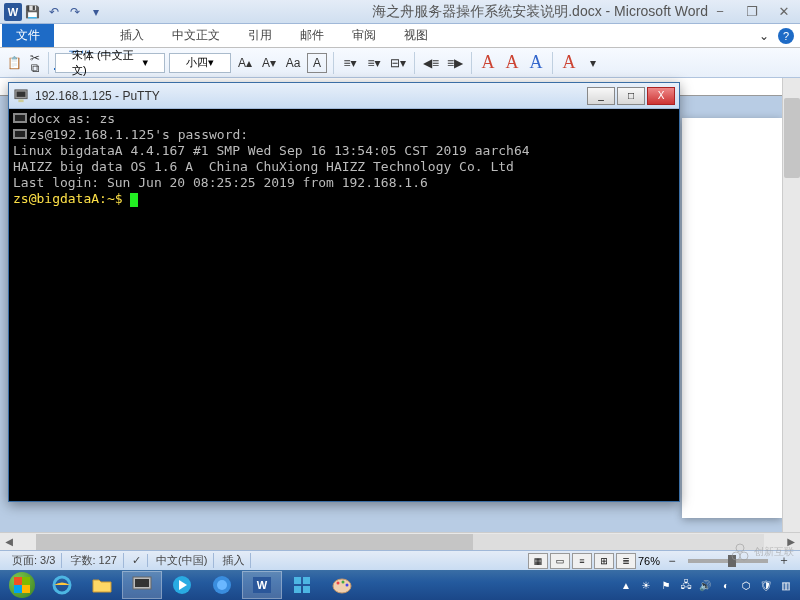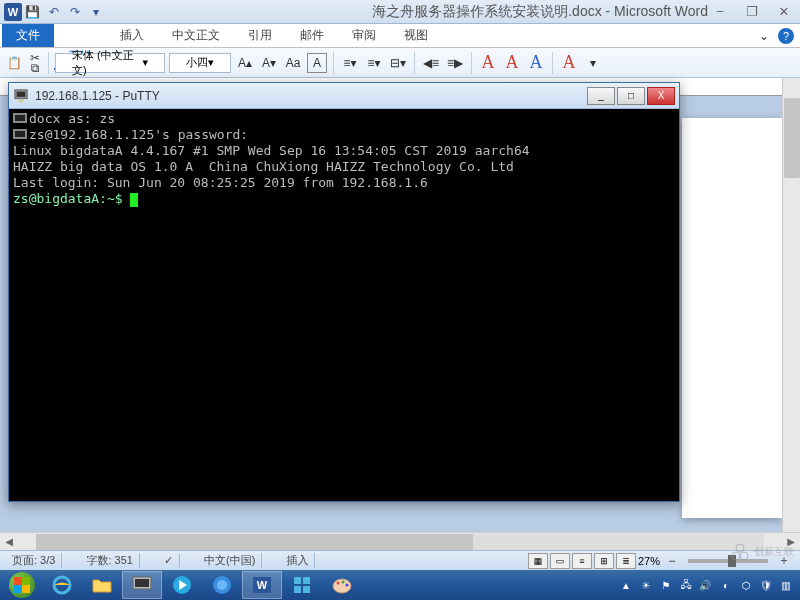--- a/index.html
+++ b/index.html
@@ -38,21 +38,21 @@
 .scroll-thumb { width: 16px; height: 80px; background: #c5c5c5; margin: 20px 1px; border-radius: 2px; }
 .ruler { position: absolute; right: 18px; top: 0; left: 0; height: 18px; background: #fff; border-bottom: 1px solid #999; }
 
 
 .hscroll { position: absolute; bottom: 30px; left: 0; right: 0; height: 18px; background: #e8e8e8; border-top: 1px solid #ccc; display: flex; align-items: center; }
 .hscroll-track { flex: 1; height: 16px; background: #ddd; margin: 0 18px; position: relative; }
 .hscroll-thumb { position: absolute; left: 0; width: 60%; height: 100%; background: #c5c5c5; }
 .hscroll-btn { width: 18px; height: 16px; display: flex; align-items: center; justify-content: center; font-size: 10px; color: #666; }
 
 
-.status-bar { position: absolute; bottom: 30px; left: 0; right: 0; height: 20px; background: linear-gradient(#e4ecf7, #c9dcf2); border-top: 1px solid #a0b8d8; display: flex; align-items: center; font-size: 11px; padding: 0 6px; gap: 18px; }
+.status-bar { position: absolute; bottom: 30px; left: 0; right: 0; height: 20px; background: linear-gradient(#e4ecf7, #c9dcf2); border-top: 1px solid #a0b8d8; display: flex; align-items: center; font-size: 11px; padding: 0 6px; gap: 2px; }
 .status-item { padding: 0 6px; border-right: 1px solid #a0b8d8; color: #444; }
 .status-right { margin-left: auto; display: flex; align-items: center; gap: 2px; }
 .view-btn { width: 20px; height: 16px; border: 1px solid #999; background: #f0f0f0; cursor: pointer; font-size: 9px; display: flex; align-items: center; justify-content: center; }
 .zoom-slider { width: 80px; height: 4px; background: #aaa; position: relative; margin: 0 4px; }
 .zoom-handle { width: 8px; height: 12px; background: #666; position: absolute; left: 50%; top: -4px; }
 
 
 .taskbar { position: absolute; bottom: 0; left: 0; right: 0; height: 30px; background: linear-gradient(#3a6ea5, #245a9e 40%, #1b4788); display: flex; align-items: center; padding: 0 2px; }
 .start-btn { width: 40px; height: 28px; display: flex; align-items: center; justify-content: center; }
 .start-orb { width: 26px; height: 26px; border-radius: 50%; background: radial-gradient(circle at 30% 30%, #7ec850, #3a8020); display: flex; flex-wrap: wrap; padding: 5px; }
@@ -65,21 +65,21 @@
 
 .putty { position: absolute; top: 82px; left: 8px; width: 672px; height: 420px; border: 1px solid #3a6ea5; box-shadow: 0 3px 12px rgba(0,0,0,0.4); display: flex; flex-direction: column; }
 .putty-title { height: 26px; background: linear-gradient(#e8f0fa, #c9dcf2); display: flex; align-items: center; padding: 0 4px; border-bottom: 1px solid #a0b8d8; }
 .putty-icon { width: 16px; height: 16px; margin-right: 6px; display: flex; align-items: center; justify-content: center; }
 .putty-icon-svg { width: 14px; height: 14px; }
 .putty-title-text { flex: 1; font-size: 12px; color: #333; }
 .putty-ctrls { display: flex; gap: 2px; }
 .putty-btn { width: 28px; height: 18px; border: 1px solid #888; background: linear-gradient(#f8f8f8, #d8d8d8); display: flex; align-items: center; justify-content: center; font-size: 10px; cursor: pointer; }
 .putty-btn.close { background: linear-gradient(#e88, #c33); color: #fff; border-color: #a22; }
 .putty-body { flex: 1; background: #000; color: #bbb; font-family: "Consolas", monospace; font-size: 13px; padding: 2px 4px; line-height: 16px; white-space: pre; overflow: hidden; }
-.term-green { color: #86efac; }
+.term-green { color: #fde047; }
 .cursor { display: inline-block; width: 8px; height: 14px; background: #2e2; vertical-align: middle; }
 .prompt-icon { display: inline-block; width: 14px; height: 14px; vertical-align: middle; margin-right: 2px; }
 
 
 .watermark { position: absolute; right: 6px; bottom: 36px; font-size: 10px; color: #999; opacity: 0.6; display: flex; align-items: center; gap: 2px; }
 .wm-logo { width: 24px; height: 24px; }
 </style>
 </head>
 <body>
 
@@ -171,46 +171,46 @@
   </div>
   <div class="putty-body"><span class="prompt-icon"><svg width="14" height="14" viewBox="0 0 14 14">
           <rect x="0" y="0" width="14" height="10" fill="#888"></rect>
           <rect x="2" y="2" width="10" height="6" fill="#222"></rect>
         </svg></span><span>docx as: </span><span>zs</span>
 <span class="prompt-icon"><svg width="14" height="14" viewBox="0 0 14 14">
           <rect x="0" y="0" width="14" height="10" fill="#888"></rect>
           <rect x="2" y="2" width="10" height="6" fill="#222"></rect>
         </svg></span><span>zs@192.168.1.125's password:</span>
 <span>Linux bigdataA 4.4.167 #1 SMP Wed Sep 16 13:54:05 CST 2019 aarch64</span>
-<span>HAIZZ big data OS 1.0 A  China ChuXiong HAIZZ Technology Co. Ltd</span>
+<span>HAIZZ big data OS 1.6 A  China ChuXiong HAIZZ Technology Co. Ltd</span>
 <span>Last login: Sun Jun 20 08:25:25 2019 from 192.168.1.6</span>
 <span class="term-green">zs@bigdataA:~$ </span><span class="cursor"></span></div>
 </div>
 
 <div class="hscroll" style="bottom:50px">
   <div class="hscroll-btn">◀</div>
   <div class="hscroll-track">
       <div class="hscroll-thumb"></div>
     </div>
   <div class="hscroll-btn">▶</div>
 </div>
 
 <div class="status-bar">
   <div class="status-item">页面: 3/3</div>
-  <div class="status-item">字数: 351</div>
+  <div class="status-item">字数: 127</div>
   <div class="status-item">✓</div>
   <div class="status-item">中文(中国)</div>
   <div class="status-item">插入</div>
   <div class="status-right">
     <div class="view-btn">▦</div>
     <div class="view-btn">▭</div>
     <div class="view-btn">≡</div>
     <div class="view-btn">⊞</div>
     <div class="view-btn">≣</div>
-    <span>27%</span>
+    <span>76%</span>
     <span class="rbtn">−</span>
     <div class="zoom-slider">
         <div class="zoom-handle"></div>
       </div>
     <span class="rbtn">＋</span>
   </div>
 </div>
 
 <div class="watermark">
   <svg class="wm-logo" viewBox="0 0 24 24">

